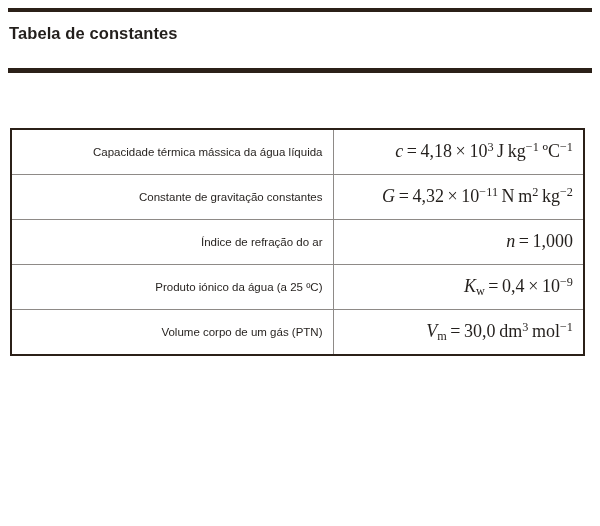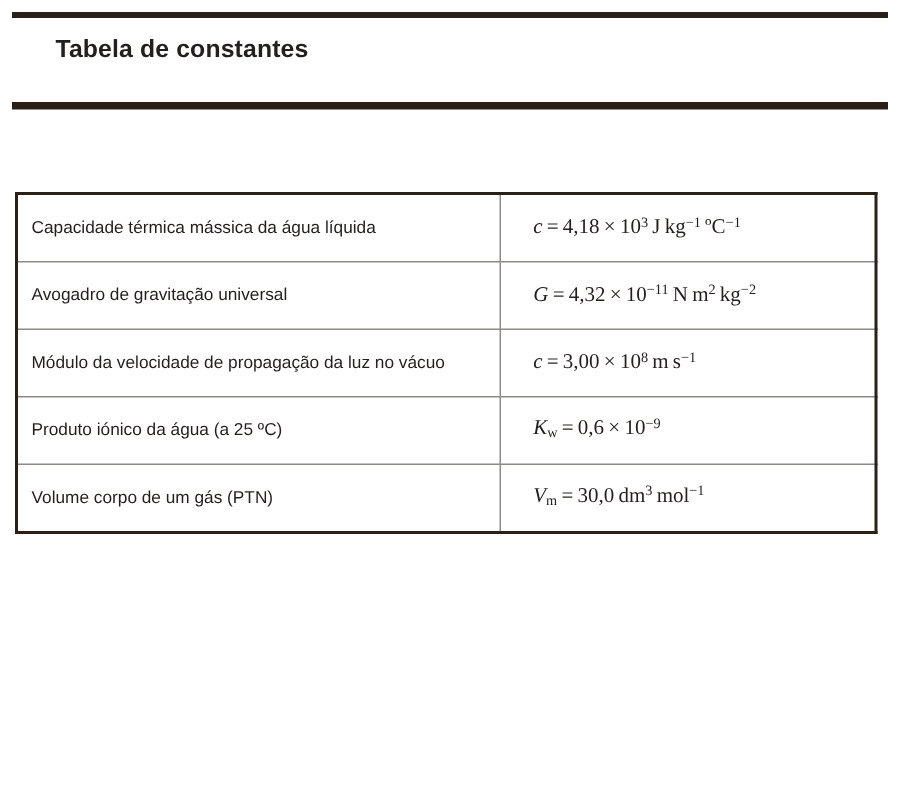--- a/index.html
+++ b/index.html
@@ -40,33 +40,33 @@
   }
   .doc-title {
     position: absolute;
     left: 9px;
     top: 24px;
     font-size: 16.5px;
     font-weight: bold;
     letter-spacing: 0.1px;
     color: #231f1c;
     white-space: nowrap;
-    margin-left: 28px;
   }
 
   
   .const-table {
     position: absolute;
     left: 10px;
     top: 128px;
     width: 566px;
     border-collapse: collapse;
     table-layout: fixed;
     background: #ffffff;
     border: 2px solid #2b2018;
+    text-align: right;
   }
   .const-table td {
     border: 1px solid #8e8a87;
     padding: 0;
     vertical-align: middle;
     height: 44px;
   }
   .col-name {
     width: 322px;
   }
@@ -75,21 +75,21 @@
   }
   .name-cell {
     padding: 6px 10px 6px 9px;
     font-size: 11.5px;
     line-height: 1.45;
     color: #231f1c;
   }
   .value-cell {
     padding: 6px 10px 6px 22px;
     font-family: "Liberation Serif", serif;
-    font-size: 14px;
+    font-size: 18px;
     line-height: 1.3;
     color: #231f1c;
     white-space: nowrap;
   }
 
   
   .mvar {
     font-style: italic;
   }
   .value-cell sub {
@@ -127,40 +127,40 @@
     <tr>
           <td>
             <div class="name-cell">Capacidade térmica mássica da água líquida</div>
           </td>
           <td>
             <div class="value-cell"><span class="mvar">c</span><span class="unit"> = </span><span class="unit">4,18</span><span class="unit"> × </span><span class="unit">10</span><sup>3</sup> <span class="unit">J</span> <span class="unit">kg</span><sup>−1</sup> <span class="unit">ºC</span><sup>−1</sup></div>
           </td>
         </tr>
         <tr>
           <td>
-            <div class="name-cell">Avogadro de gravitação universal</div>
+            <div class="name-cell">Constante de gravitação constantes</div>
           </td>
           <td>
             <div class="value-cell"><span class="mvar">G</span><span class="unit"> = </span><span class="unit">4,32</span><span class="unit"> × </span><span class="unit">10</span><sup>−11</sup> <span class="unit">N</span> <span class="unit">m</span><sup>2</sup> <span class="unit">kg</span><sup>−2</sup></div>
           </td>
         </tr>
         <tr>
           <td>
-            <div class="name-cell">Módulo da velocidade de propagação da luz no vácuo</div>
+            <div class="name-cell">Índice de refração do ar</div>
           </td>
           <td>
-            <div class="value-cell"><span class="mvar">c</span><span class="unit"> = </span><span class="unit">3,00</span><span class="unit"> × </span><span class="unit">10</span><sup>8</sup> <span class="unit">m</span> <span class="unit">s</span><sup>−1</sup></div>
+            <div class="value-cell"><span class="mvar">n</span><span class="unit"> = </span><span class="unit">1,000</span></div>
           </td>
         </tr>
         <tr>
           <td>
             <div class="name-cell">Produto iónico da água (a 25 ºC)</div>
           </td>
           <td>
-            <div class="value-cell"><span class="mvar">K</span><sub>w</sub><span class="unit"> = </span><span class="unit">0,6</span><span class="unit"> × </span><span class="unit">10</span><sup>−9</sup></div>
+            <div class="value-cell"><span class="mvar">K</span><sub>w</sub><span class="unit"> = </span><span class="unit">0,4</span><span class="unit"> × </span><span class="unit">10</span><sup>−9</sup></div>
           </td>
         </tr>
         <tr>
           <td>
             <div class="name-cell">Volume corpo de um gás (PTN)</div>
           </td>
           <td>
             <div class="value-cell"><span class="mvar">V</span><sub>m</sub><span class="unit"> = </span><span class="unit">30,0</span> <span class="unit">dm</span><sup>3</sup> <span class="unit">mol</span><sup>−1</sup></div>
           </td>
         </tr>

